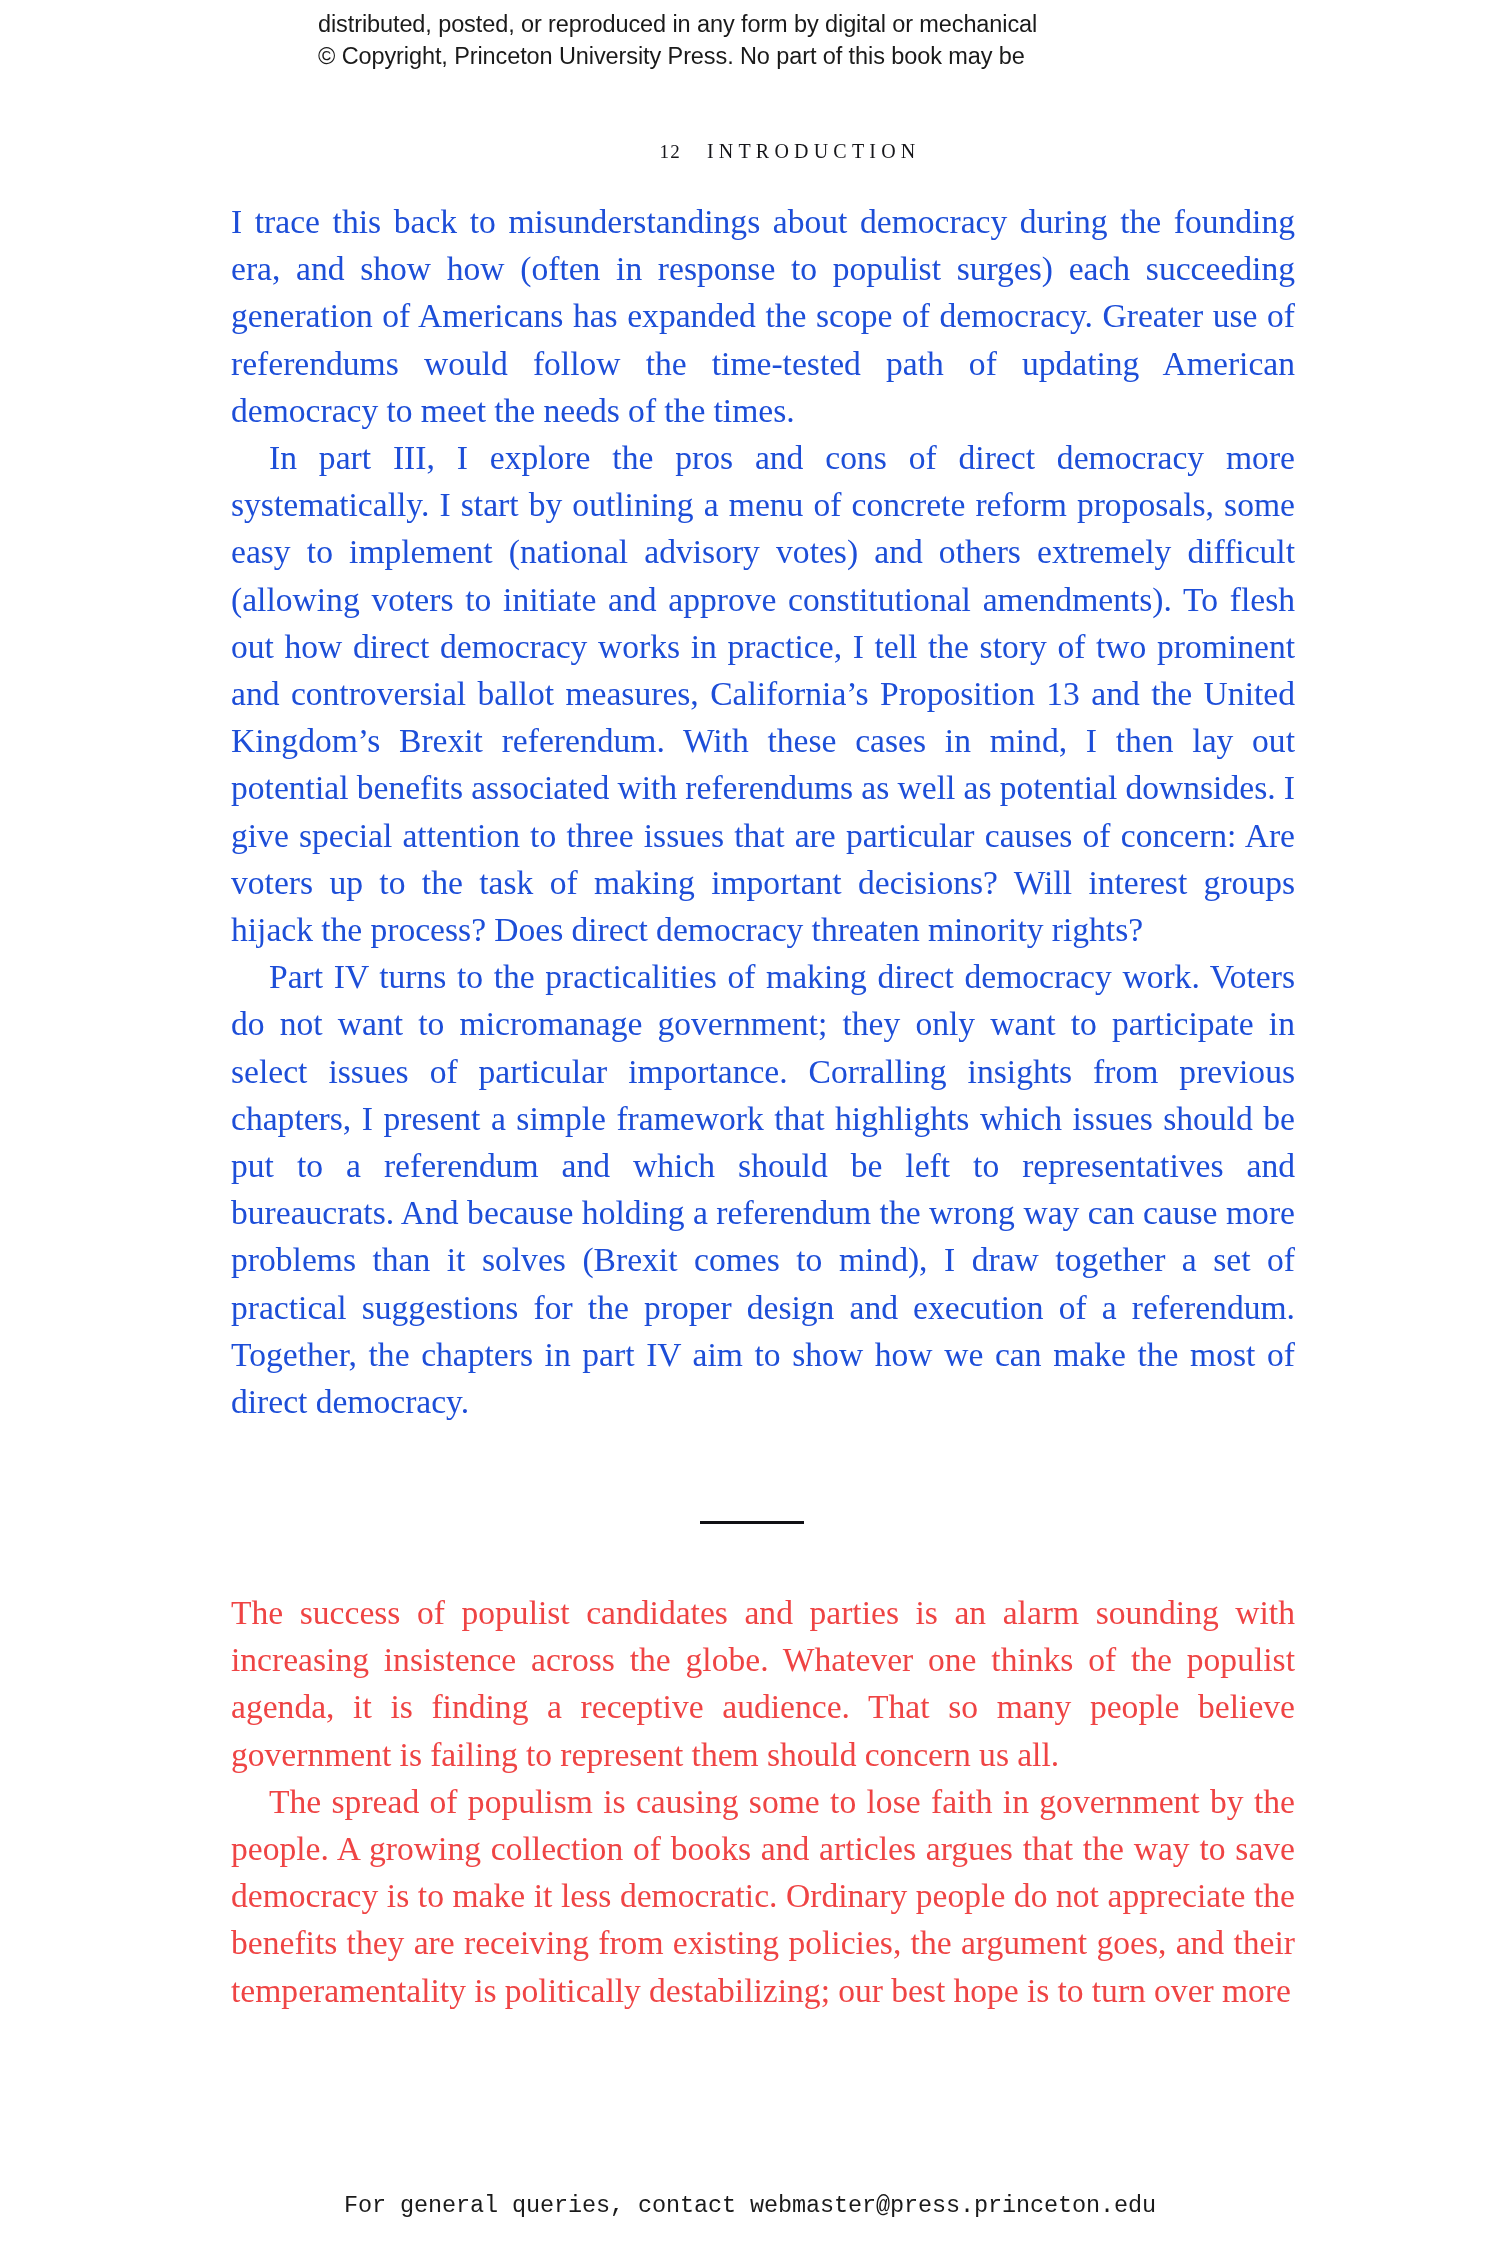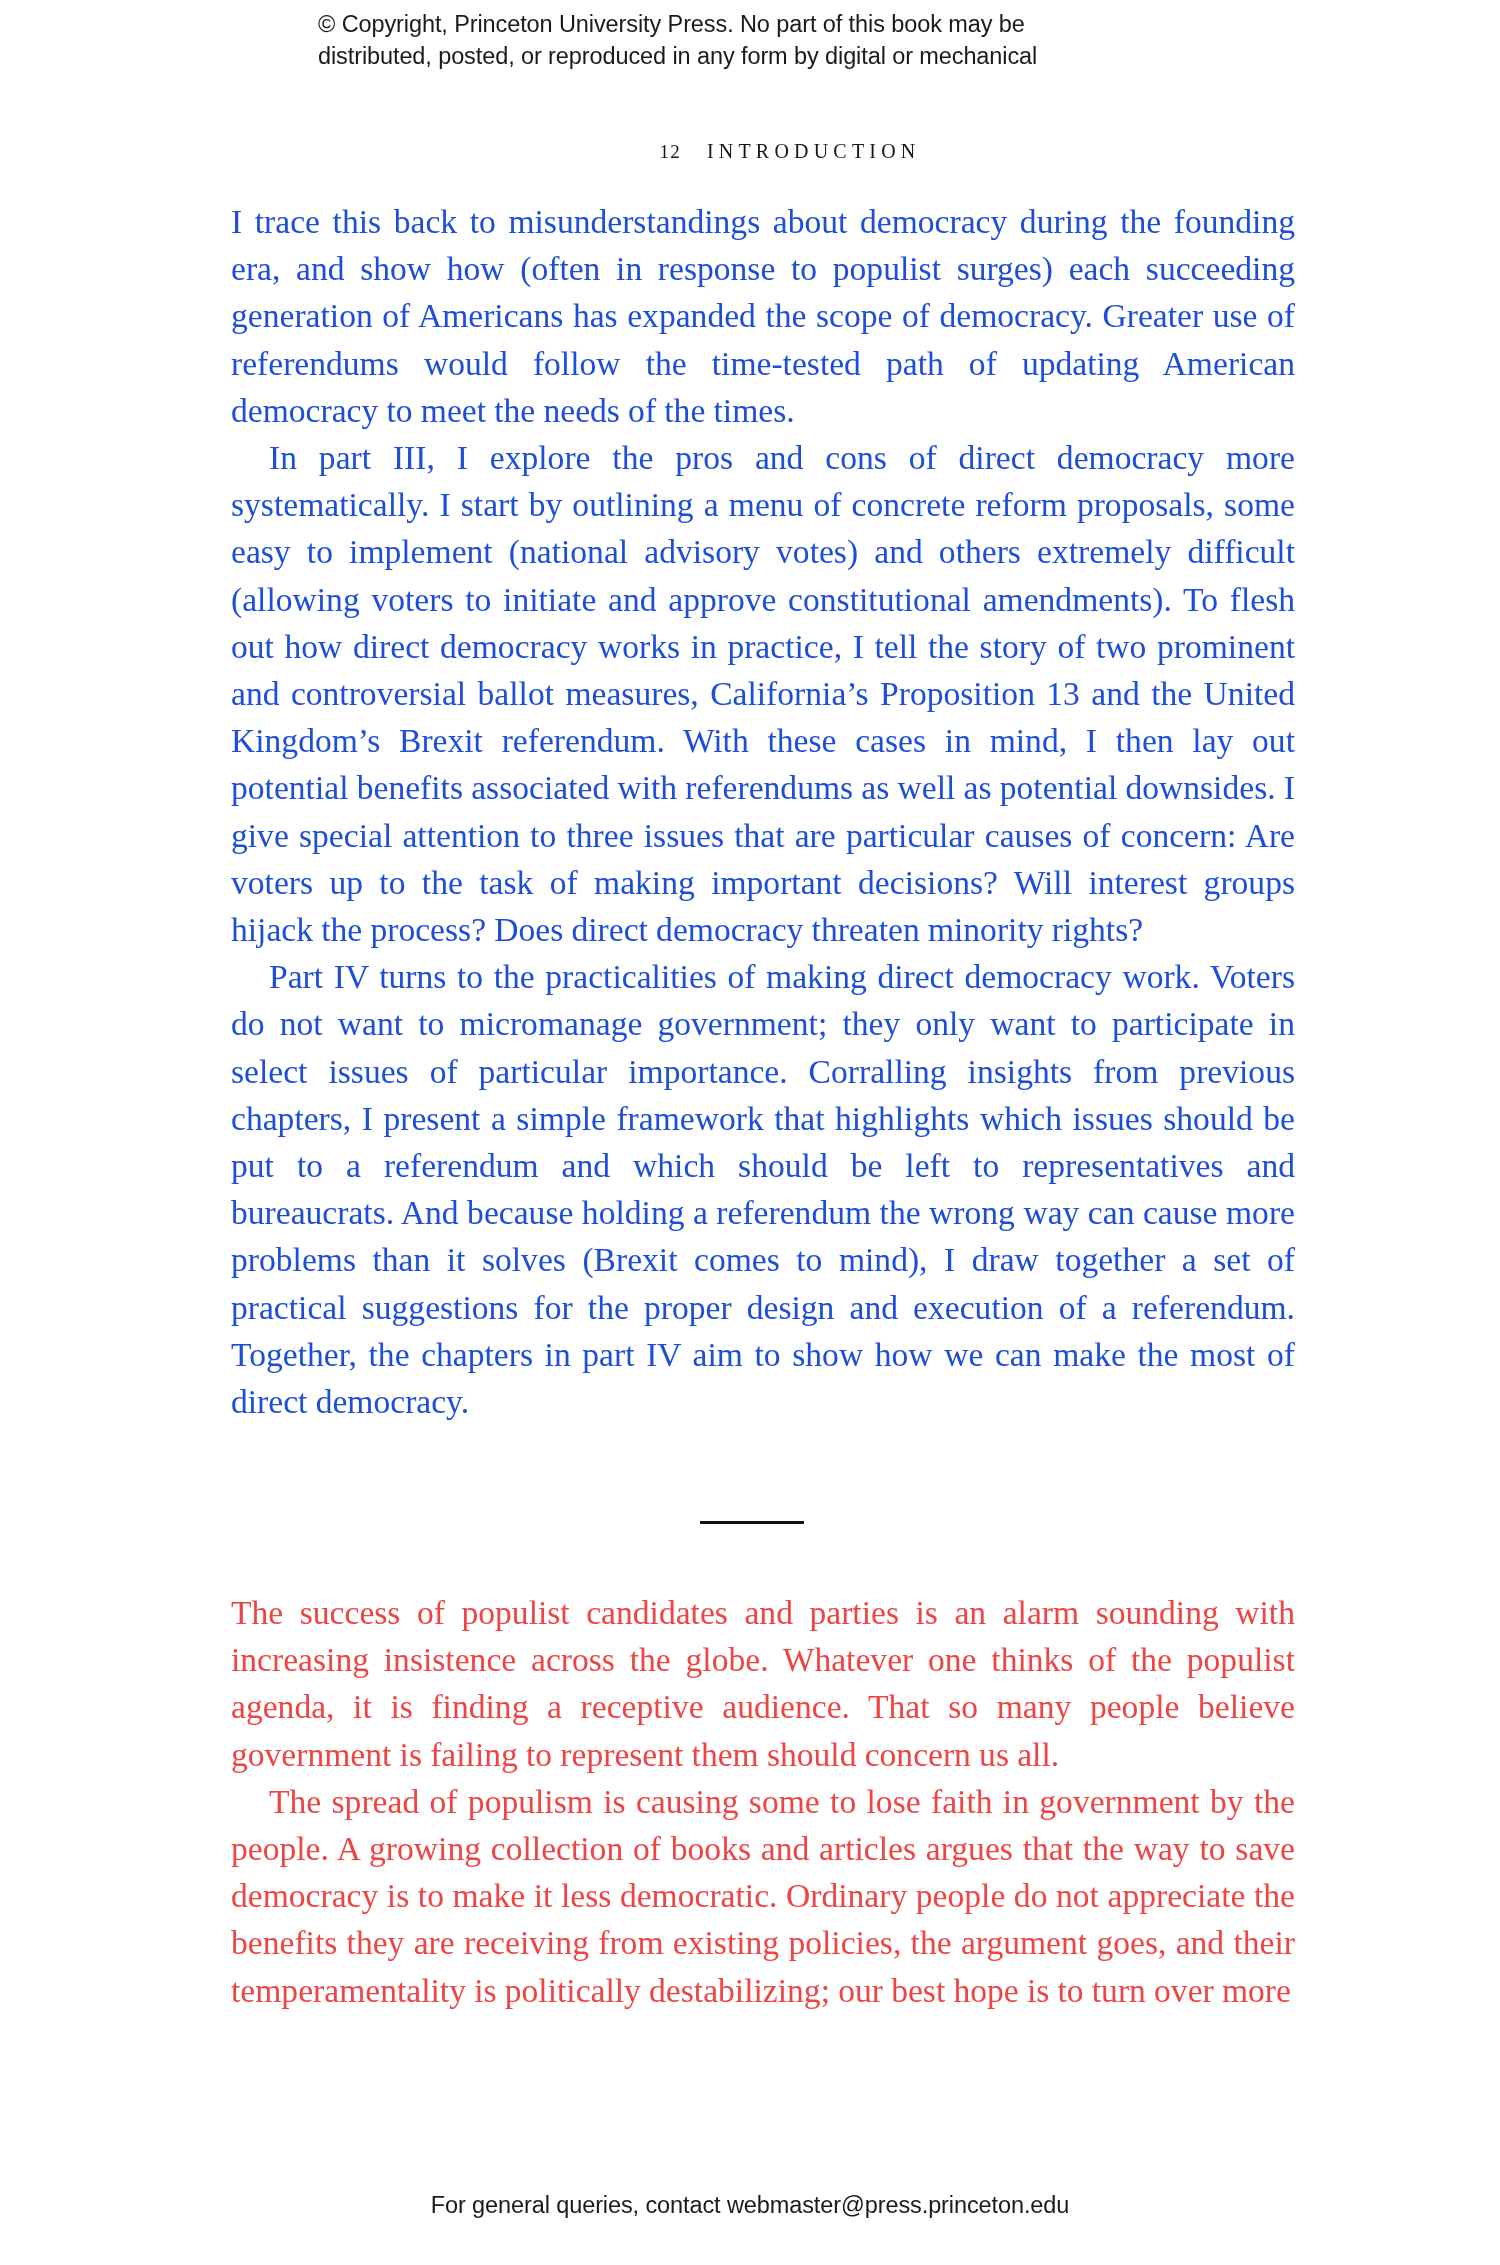--- a/index.html
+++ b/index.html
@@ -121,34 +121,34 @@
     text-indent: 0;
   }
 
   
   .footer-note {
     position: absolute;
     left: 0;
     top: 2192px;
     width: 1500px;
     text-align: center;
-    font-family: Liberation Sans, sans-serif;
+    font-family: Liberation Mono, monospace;
     font-size: 23.5px;
     color: #1a1a1a;
     letter-spacing: -0.1px;
   }
 </style>
 </head>
 <body>
 
 <div class="page">
 
   <div class="copyright-notice">
+    <span class="cn-line">distributed, posted, or reproduced in any form by digital or mechanical</span>
     <span class="cn-line">© Copyright, Princeton University Press. No part of this book may be</span>
-    <span class="cn-line">distributed, posted, or reproduced in any form by digital or mechanical</span>
   </div>
 
   <div class="running-head">
     <span class="folio">12</span><span class="rh-gap"></span><span class="rh-title">INTRODUCTION</span>
   </div>
 
   <div class="body-block">
     <p class="noindent">I trace this back to misunderstandings about democracy during the founding era, and show how (often in response to populist surges) each succeeding generation of Americans has expanded the scope of democracy. Greater use of referendums would follow the time-tested path of updating American democracy to meet the needs of the times.</p>
     <p class="indent">In part III, I explore the pros and cons of direct democracy more systematically. I start by outlining a menu of concrete reform proposals, some easy to implement (national advisory votes) and others extremely difficult (allowing voters to initiate and approve constitutional amendments). To flesh out how direct democracy works in practice, I tell the story of two prominent and controversial ballot measures, California’s Proposition 13 and the United Kingdom’s Brexit referendum. With these cases in mind, I then lay out potential benefits associated with referendums as well as potential downsides. I give special attention to three issues that are particular causes of concern: Are voters up to the task of making important decisions? Will interest groups hijack the process? Does direct democracy threaten minority rights?</p>
     <p class="indent">Part IV turns to the practicalities of making direct democracy work. Voters do not want to micromanage government; they only want to participate in select issues of particular importance. Corralling insights from previous chapters, I present a simple framework that highlights which issues should be put to a referendum and which should be left to representatives and bureaucrats. And because holding a referendum the wrong way can cause more problems than it solves (Brexit comes to mind), I draw together a set of practical suggestions for the proper design and execution of a referendum. Together, the chapters in part IV aim to show how we can make the most of direct democracy.</p>

